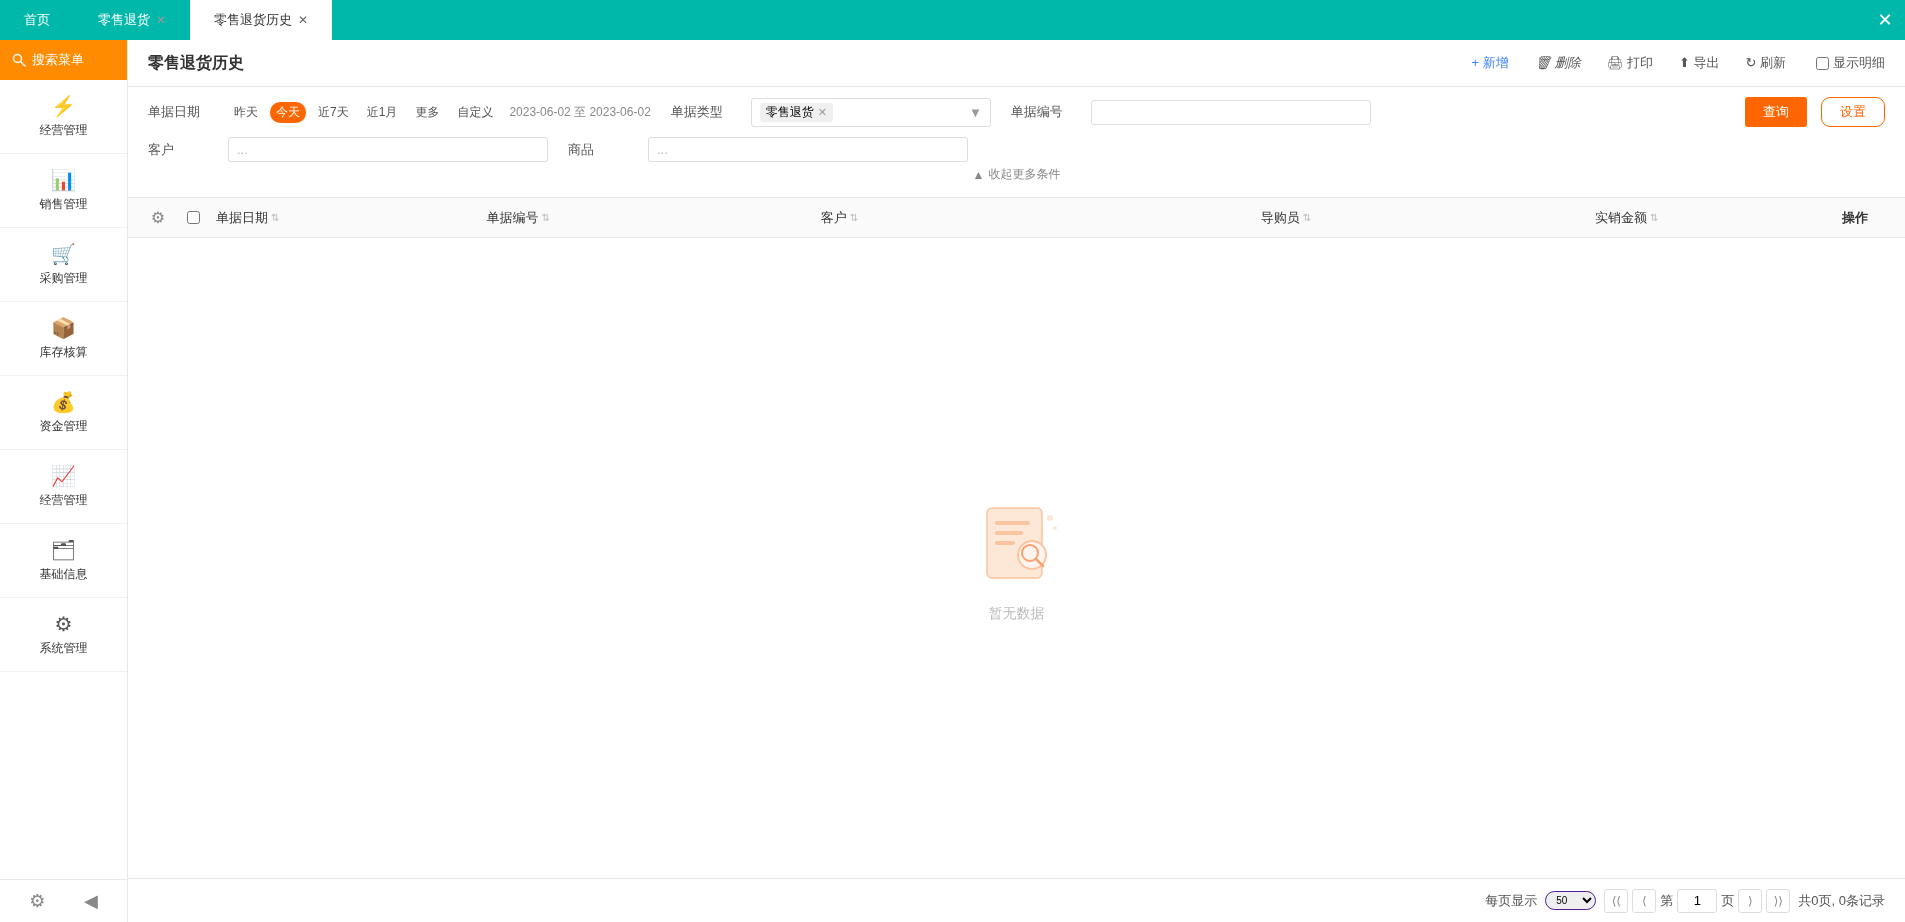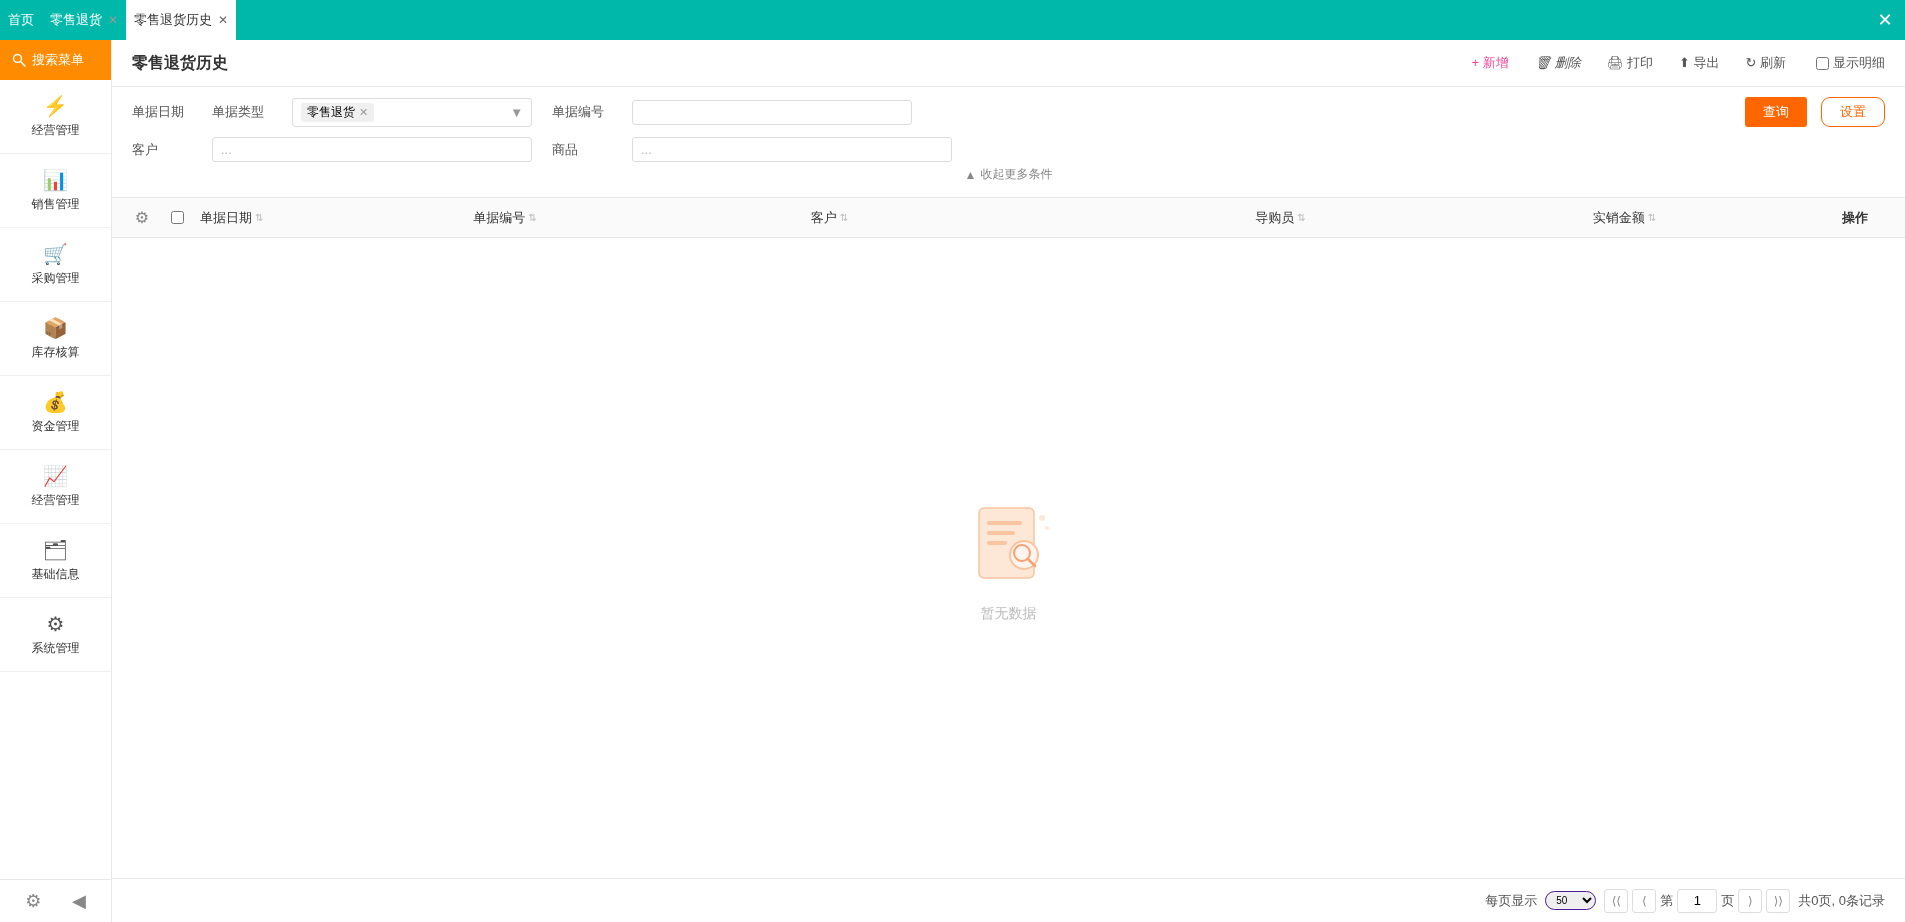--- a/index.html
+++ b/index.html
@@ -17,21 +17,21 @@
     .top-bar-tabs {
       display: flex;
       align-items: center;
       height: 100%;
       flex: 1;
     }
     .tab-item {
       height: 100%;
       display: flex;
       align-items: center;
-      padding: 0 8px;
+      padding: 0 24px;
       font-size: 13px;
       color: #fff;
       cursor: pointer;
       position: relative;
       white-space: nowrap;
       text-align: center;
     }
     .tab-item.active {
       background: #fff;
       color: #333;
@@ -57,21 +57,21 @@
 
     
     .main-layout {
       display: flex;
       flex: 1;
       overflow: hidden;
     }
 
     
     .sidebar {
-      width: 112px;
+      width: 128px;
       background: #fff;
       border-right: 1px solid #e8e8e8;
       display: flex;
       flex-direction: column;
       flex-shrink: 0;
     }
     .sidebar-search {
       height: 40px;
       background: #ff8c00;
       display: flex;
@@ -147,21 +147,21 @@
     .action-btn {
       display: flex;
       align-items: center;
       gap: 4px;
       font-size: 13px;
       color: #555;
       cursor: pointer;
       padding: 4px 8px;
       border-radius: 3px;
     }
-    .action-btn.new { color: #ec4899; }
+    .action-btn.new { color: #3b82f6; }
     .action-btn.delete { color: #555; font-style: italic; }
     .btn-query {
       background: #ff6600;
       color: #fff;
       border: none;
       padding: 6px 18px;
       border-radius: 3px;
       font-size: 13px;
       cursor: pointer;
     }
@@ -477,20 +477,29 @@
           <input type="checkbox" style="">
           <span>显示明细</span>
         </div>
       </div>
     </div>
 
     <div class="filter-area">
       <div class="filter-row">
 
         <span class="filter-label">单据日期</span>
+        <div class="date-options">
+          <span class="date-opt">昨天</span>
+          <span class="date-opt active">今天</span>
+          <span class="date-opt">近7天</span>
+          <span class="date-opt">近1月</span>
+          <span class="date-opt">更多</span>
+          <span class="date-opt">自定义</span>
+          <span class="date-range">2023-06-02 至 2023-06-02</span>
+        </div>
 
         <span class="filter-label">单据类型</span>
         <div class="filter-select" style="min-width:240px;">
           <span class="tag">
             <span>零售退货</span>
             <span class="remove">✕</span>
           </span>
           <span class="arrow">▼</span>
         </div>
 

